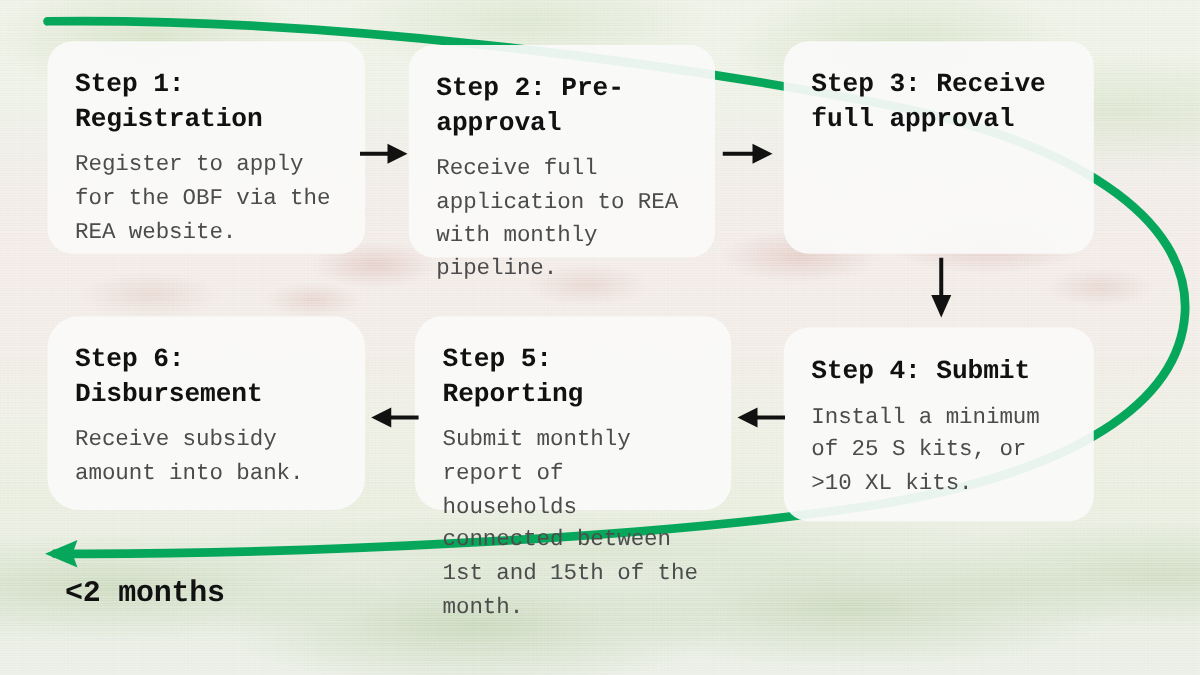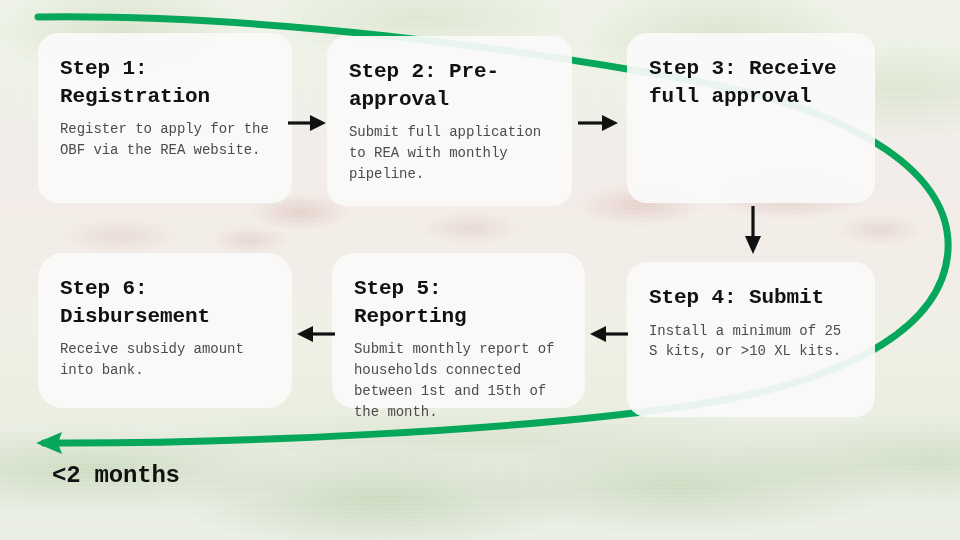--- a/index.html
+++ b/index.html
@@ -90,21 +90,21 @@
   }
   .card-title {
     font-size: 21px;
     font-weight: bold;
     color: #111111;
     line-height: 1.32;
     letter-spacing: -0.1px;
     margin: 0 0 9px 0;
   }
   .card-body {
-    font-size: 14px;
+    font-size: 18px;
     color: #4c4c4c;
     line-height: 1.48;
     margin: 0;
     letter-spacing: -0.05px;
   }
 
   #card-1 { left: 38px;  top: 33px;  width: 254px; height: 170px; }
   #card-2 { left: 327px; top: 36px;  width: 245px; height: 170px; }
   #card-3 { left: 627px; top: 33px;  width: 248px; height: 170px; }
   #card-4 { left: 627px; top: 262px; width: 248px; height: 155px; }
@@ -145,21 +145,21 @@
              C 520 432, 220 444, 44 443" fill="none" stroke="#07a75b" stroke-width="7" stroke-linecap="round"></path>
   </svg>
 
   <div class="card" id="card-1">
     <div class="card-title">Step 1: Registration</div>
     <div class="card-body">Register to apply for the OBF via the REA website.</div>
   </div>
 
   <div class="card" id="card-2">
     <div class="card-title">Step 2: Pre-approval</div>
-    <div class="card-body">Submit full application to REA with monthly pipeline.</div>
+    <div class="card-body">Receive full application to REA with monthly pipeline.</div>
   </div>
 
   <div class="card" id="card-3">
     <div class="card-title">Step 3: Receive full approval</div>
   </div>
 
   <div class="card" id="card-4">
     <div class="card-title">Step 4: Submit</div>
     <div class="card-body">Install a minimum of 25 S kits, or &gt;10 XL kits.</div>
   </div>

